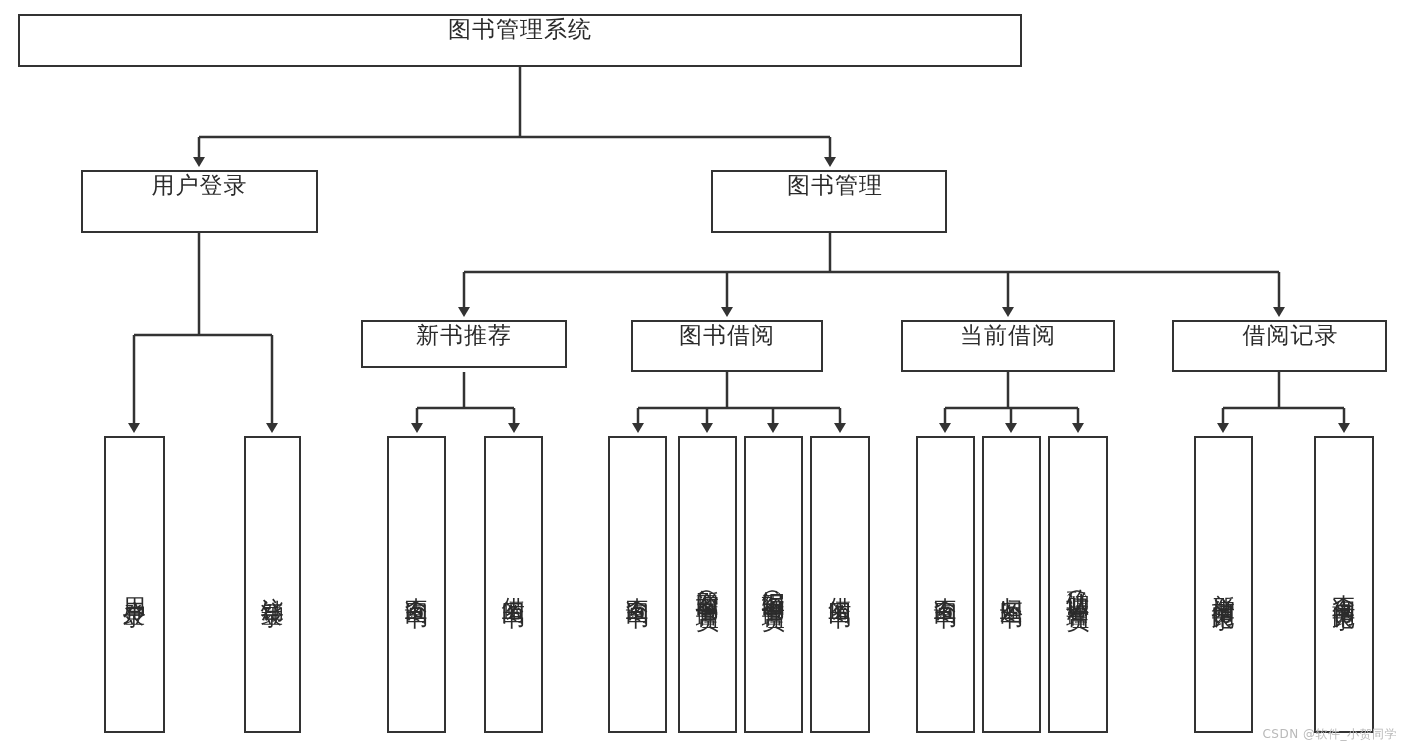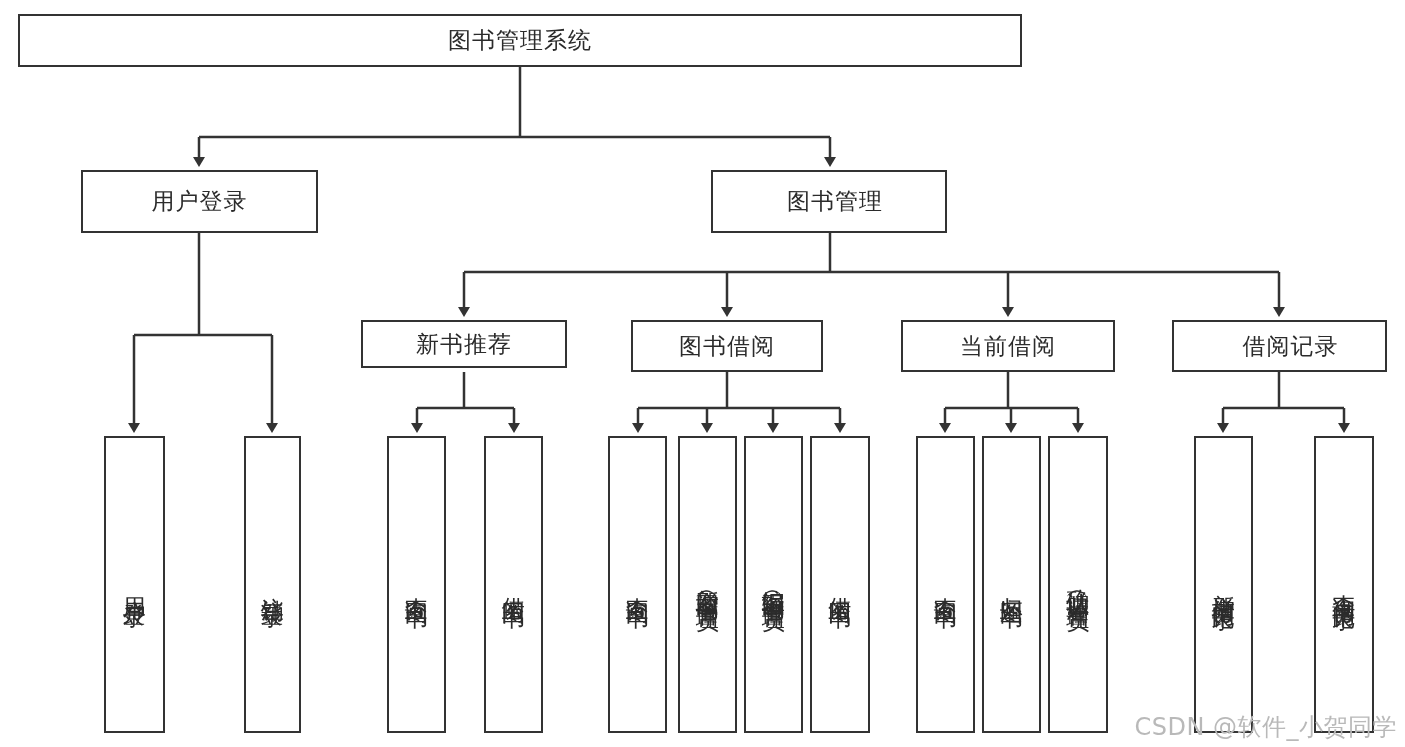--- a/index.html
+++ b/index.html
@@ -23,21 +23,20 @@
     top: 0;
     width: 1405px;
     height: 747px;
   }
   .node-box {
     position: absolute;
     box-sizing: border-box;
     background: #ffffff;
     border: 2.5px solid #333333;
     display: flex;
-    align-items: center;
     justify-content: center;
   }
   .node-label {
     color: #2b2b2b;
     font-size: 23px;
     line-height: 1.15;
     letter-spacing: 1px;
     white-space: nowrap;
     text-align: center;
   }
@@ -50,21 +49,21 @@
     text-orientation: upright;
     white-space: nowrap;
     letter-spacing: 3px;
     font-size: 23px;
   }
   #watermark {
     position: absolute;
     right: 8px;
     bottom: 4px;
     color: #b9b9b9;
-    font-size: 24px;
+    font-size: 12px;
     letter-spacing: 0.5px;
     white-space: nowrap;
     pointer-events: none;
   }
 </style>
 </head>
 <body>
 
 <div id="stage">
 

